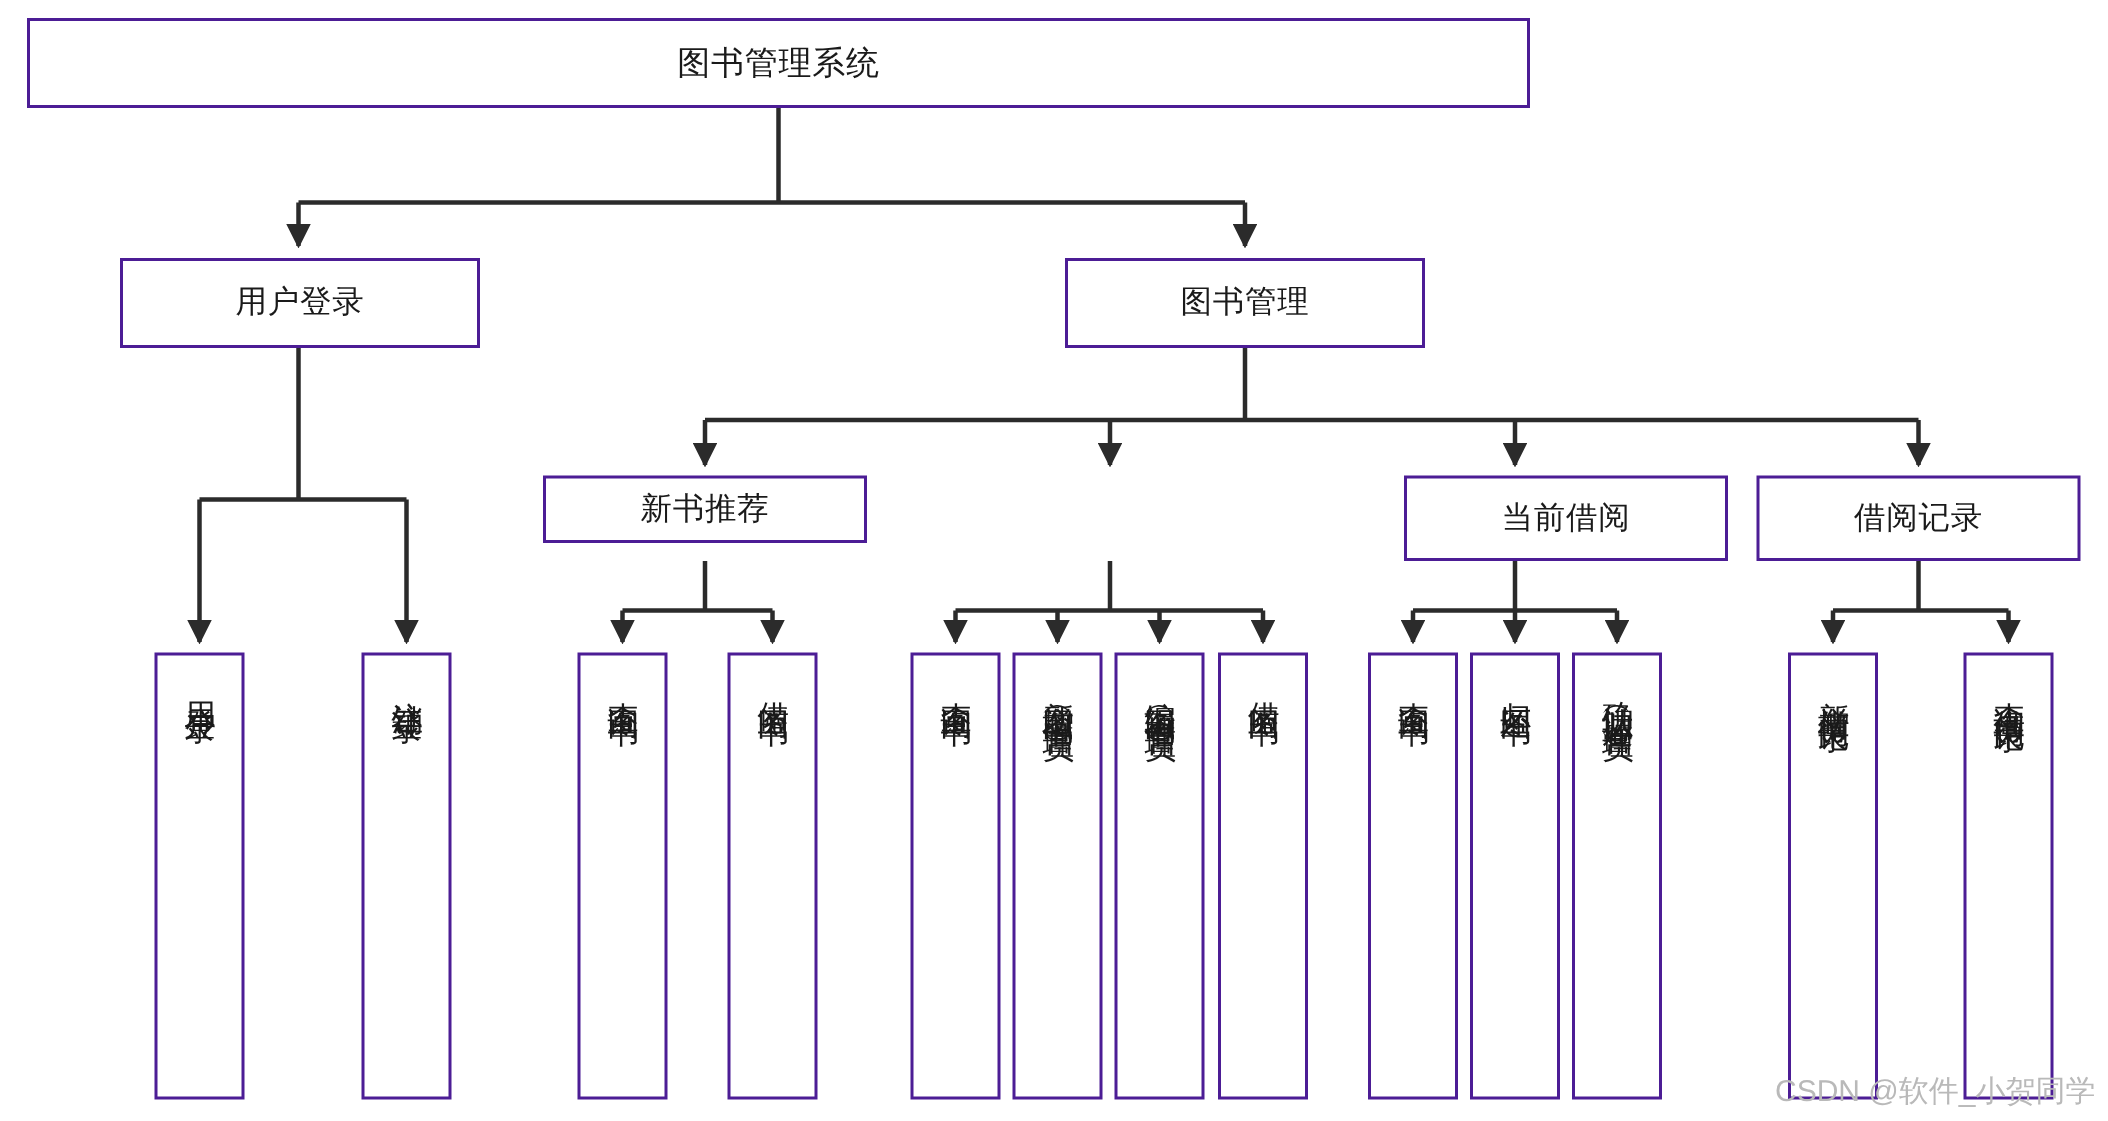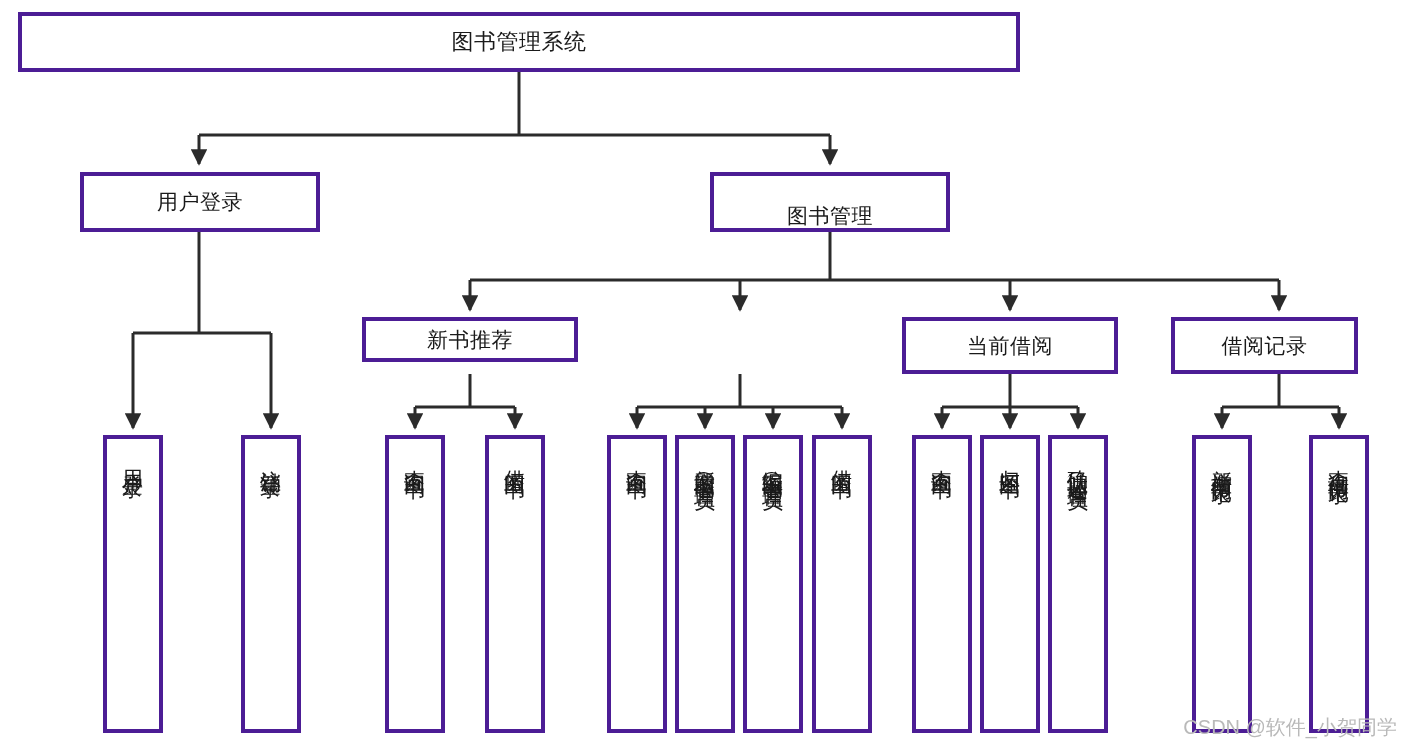--- a/index.html
+++ b/index.html
@@ -21,21 +21,21 @@
     left: 0;
     top: 0;
     width: 1405px;
     height: 747px;
     pointer-events: none;
   }
   .node {
     position: absolute;
     box-sizing: border-box;
     background: #ffffff;
-    border: 4px solid #4c1d95;
+    border: 2px solid #4c1d95;
     display: flex;
     align-items: center;
     justify-content: center;
     color: #1a1a1a;
     z-index: 2;
   }
   .node .label {
     display: block;
     text-align: center;
     line-height: 1.12;
@@ -130,34 +130,34 @@
   </svg>
 
   <div class="node horiz root" style="left:18px; top:12px; width:1002px; height:60px;">
     <span class="label">图书管理系统</span>
   </div>
 
   <div class="node horiz" style="left:80px; top:172px; width:240px; height:60px;">
     <span class="label">用户登录</span>
   </div>
 
-  <div class="node horiz" style="left:710px; top:172px; width:240px; height:60px;align-items:flex-end;">
+  <div class="node horiz" style="left:710px; top:172px; width:240px; height:60px;">
     <span class="label">图书管理</span>
   </div>
 
   <div class="node horiz" style="left:362px; top:317px; width:216px; height:45px;">
     <span class="label">新书推荐</span>
   </div>
 
 
-  <div class="node horiz" style="left:902px; top:317px; width:216px; height:57px;">
+  <div class="node horiz" style="left:936px; top:317px; width:216px; height:57px;">
     <span class="label">当前借阅</span>
   </div>
 
-  <div class="node horiz" style="left:1171px; top:317px; width:187px; height:57px;">
+  <div class="node horiz" style="left:1171px; top:317px; width:216px; height:57px;">
     <span class="label">借阅记录</span>
   </div>
 
   <div class="node vert" style="left:103px; top:435px; width:60px; height:298px;">
     <span class="label">用户登录</span>
   </div>
 
   <div class="node vert" style="left:241px; top:435px; width:60px; height:298px;">
     <span class="label">注销登录</span>
   </div>

